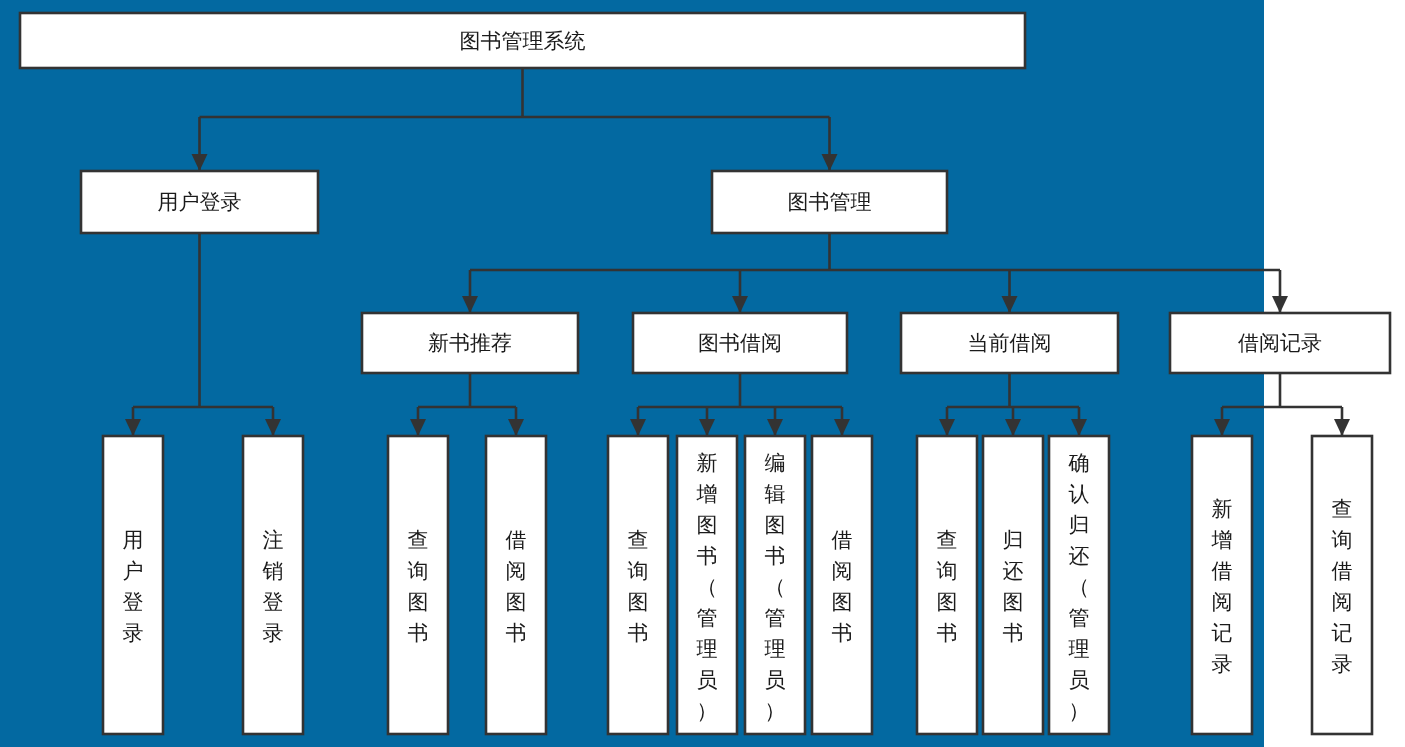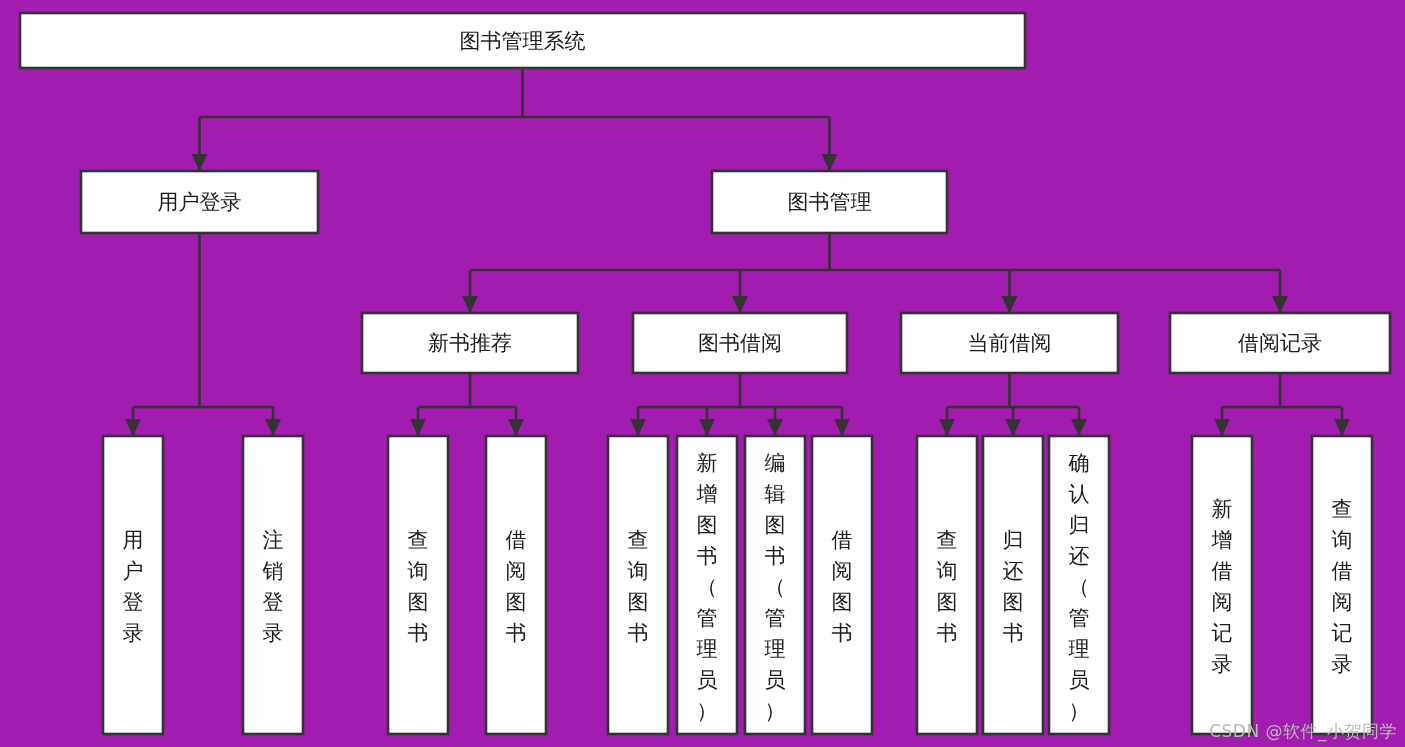--- a/index.html
+++ b/index.html
@@ -1,20 +1,20 @@
 <!DOCTYPE html>
 <html><head>
 <meta charset="utf-8">
 <style>
   html,body{margin:0;padding:0;background:#ffffff;}
   body{
     width:1405px;height:747px;overflow:hidden;
     font-family:"DejaVu Sans","Liberation Sans",sans-serif;
   }
-  #diagram-root{position:relative;width:1405px;height:747px;background:#a21caf;}
+  #diagram-root{position:relative;width:1264px;height:747px;background:#0369a1;}
   svg.diagram{position:absolute;left:0;top:0;width:1405px;height:747px;display:block;}
   .node-rect{fill:#ffffff;stroke:#333333;stroke-width:2.6;}
   .edge{stroke:#333333;stroke-width:2.6;fill:none;stroke-linecap:butt;}
   .arrowhead{fill:#333333;stroke:none;}
   .node-label{
     font-family:"DejaVu Sans","Liberation Sans",sans-serif;
     fill:#1b1b1b;font-size:21px;
     dominant-baseline:middle;text-anchor:middle;
   }
   .vlabel{
@@ -163,14 +163,13 @@
         <g>
           <rect x="1192" y="436" width="60" height="298" class="node-rect"></rect>
           <text x="1222" y="516.18" class="vlabel"><tspan x="1222" dy="0">新</tspan><tspan x="1222" dy="31">增</tspan><tspan x="1222" dy="31">借</tspan><tspan x="1222" dy="31">阅</tspan><tspan x="1222" dy="31">记</tspan><tspan x="1222" dy="31">录</tspan></text>
         </g>
         <g>
           <rect x="1312" y="436" width="60" height="298" class="node-rect"></rect>
           <text x="1342" y="516.18" class="vlabel"><tspan x="1342" dy="0">查</tspan><tspan x="1342" dy="31">询</tspan><tspan x="1342" dy="31">借</tspan><tspan x="1342" dy="31">阅</tspan><tspan x="1342" dy="31">记</tspan><tspan x="1342" dy="31">录</tspan></text>
         </g>
       </g>
     </svg>
-  <div class="watermark">CSDN @软件_小贺同学</div>
 </div>
 
 </body></html>

